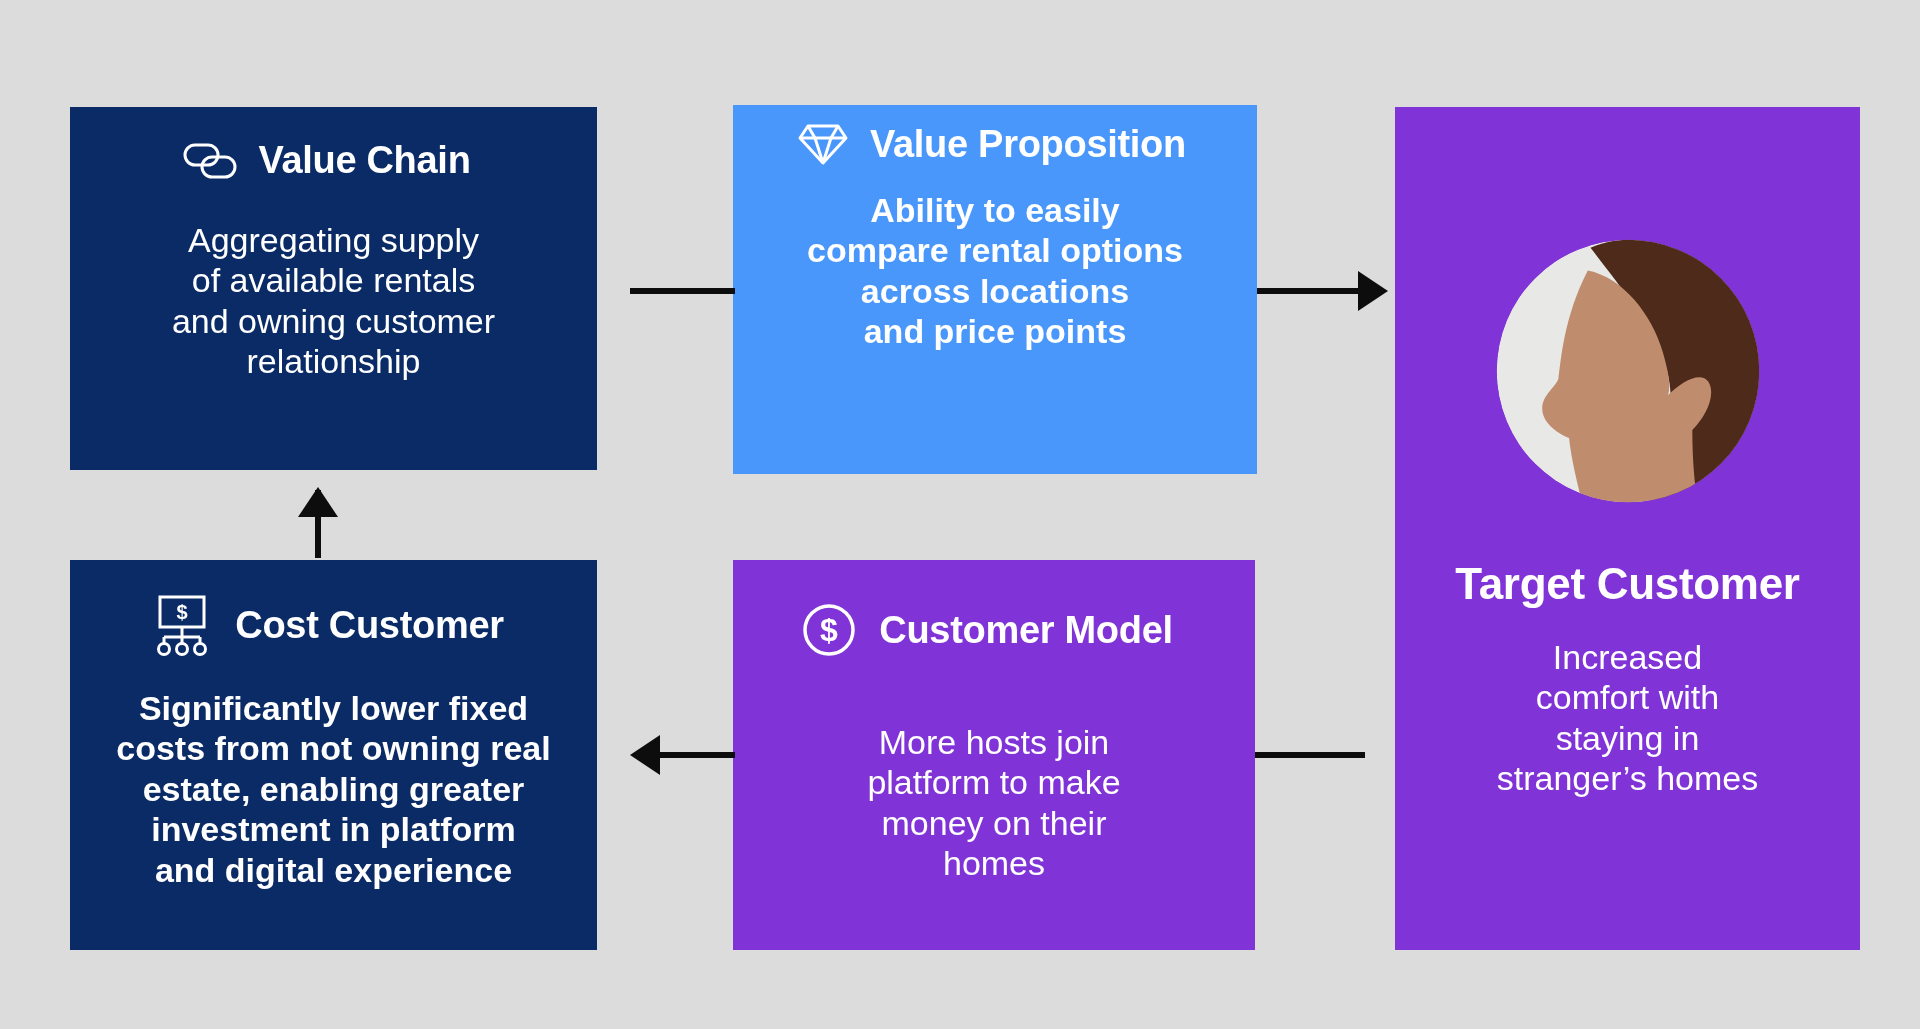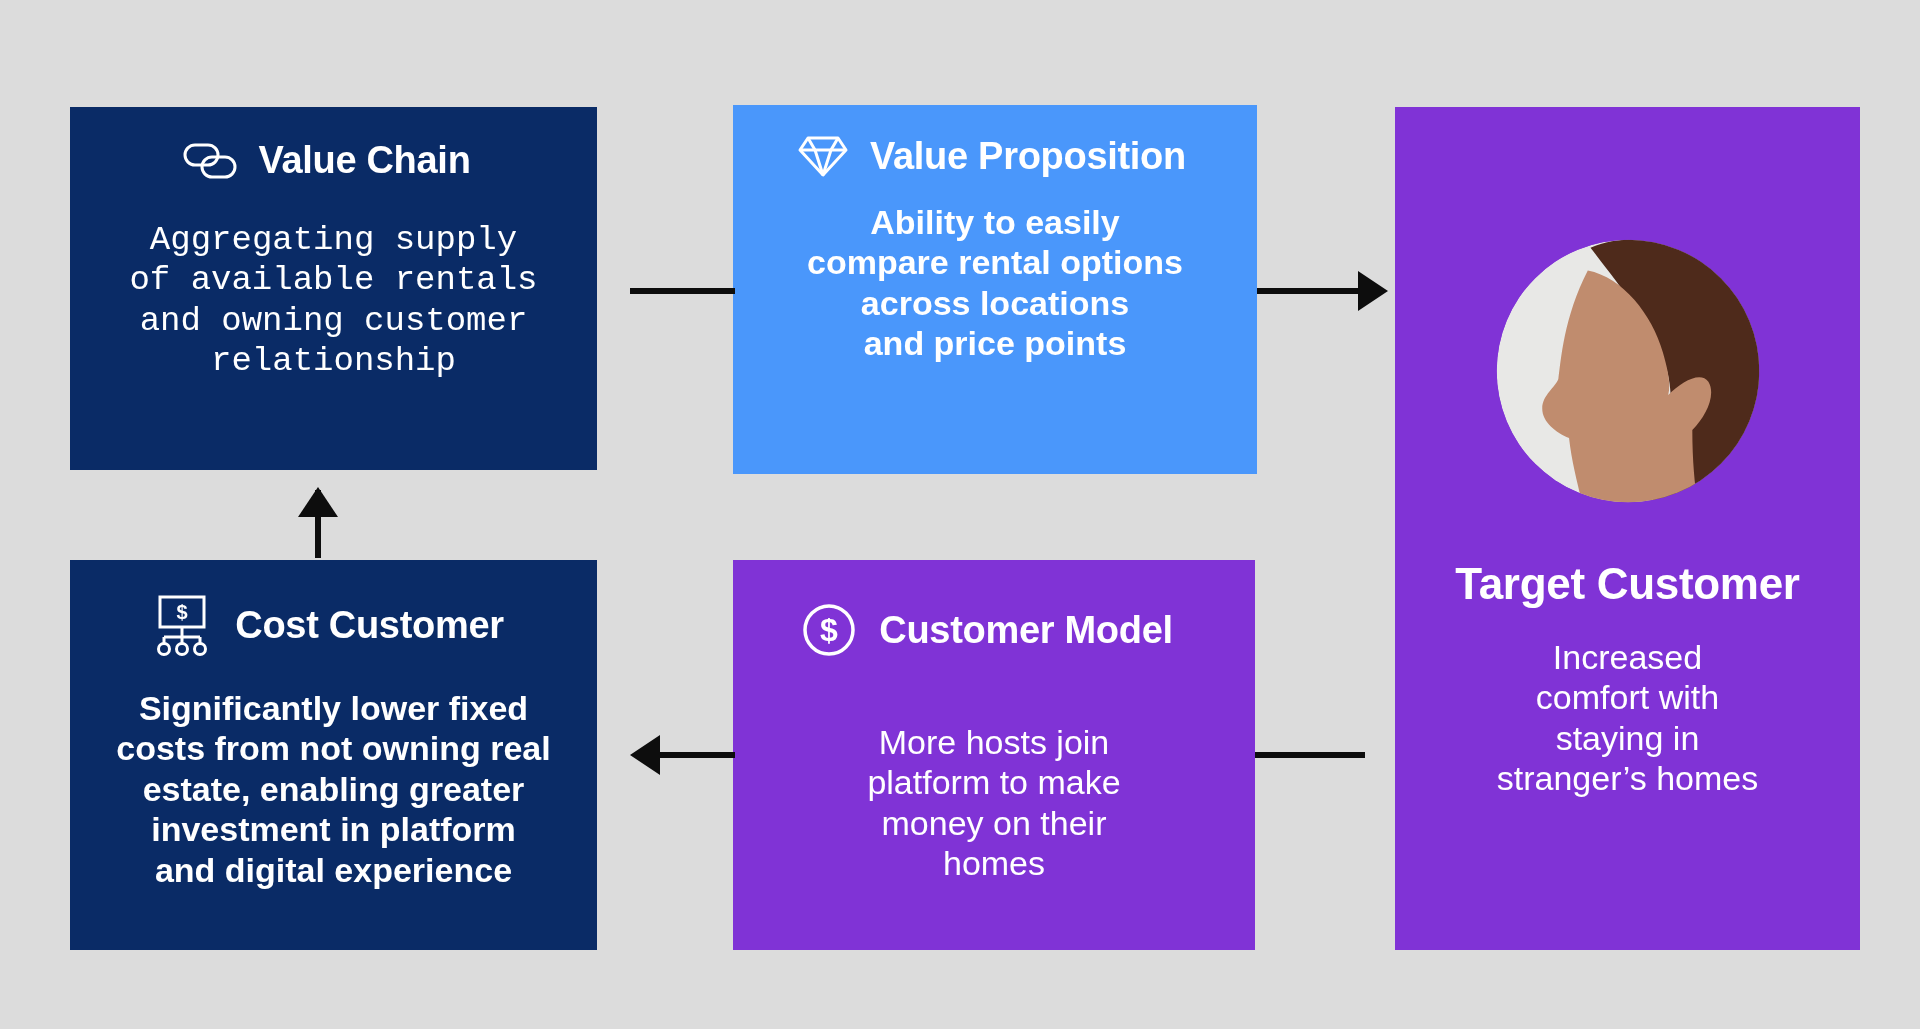--- a/index.html
+++ b/index.html
@@ -60,36 +60,36 @@
   }
 
   
   #card-value-chain {
     left: 70px;  top: 107px;
     width: 527px; height: 363px;
     background: #0a2b66;
     padding-top: 32px;
   }
   #card-value-chain .card-head { justify-content: center; padding-right: 14px; }
-  #card-value-chain .card-body { margin-top: 38px; font-family: Liberation Mono, monospace; }
+  #card-value-chain .card-body { margin-top: 38px; }
 
   #card-cost-structure {
     left: 70px; top: 560px;
     width: 527px; height: 390px;
     background: #0a2b66;
     padding-top: 34px;
   }
   #card-cost-structure .card-head { gap: 22px; padding-right: 10px; }
   #card-cost-structure .card-body { margin-top: 32px; font-weight: bold; }
 
   #card-value-proposition {
     left: 733px; top: 105px;
     width: 524px; height: 369px;
     background: #4a97fb;
-    padding-top: 28px;
+    padding-top: 16px;
   }
   #card-value-proposition .card-head { gap: 22px; padding-right: 6px; }
   #card-value-proposition .card-body { margin-top: 23px; font-weight: bold; }
 
   #card-revenue-model {
     left: 733px; top: 560px;
     width: 522px; height: 390px;
     background: #8033d6;
     padding-top: 42px;
   }

